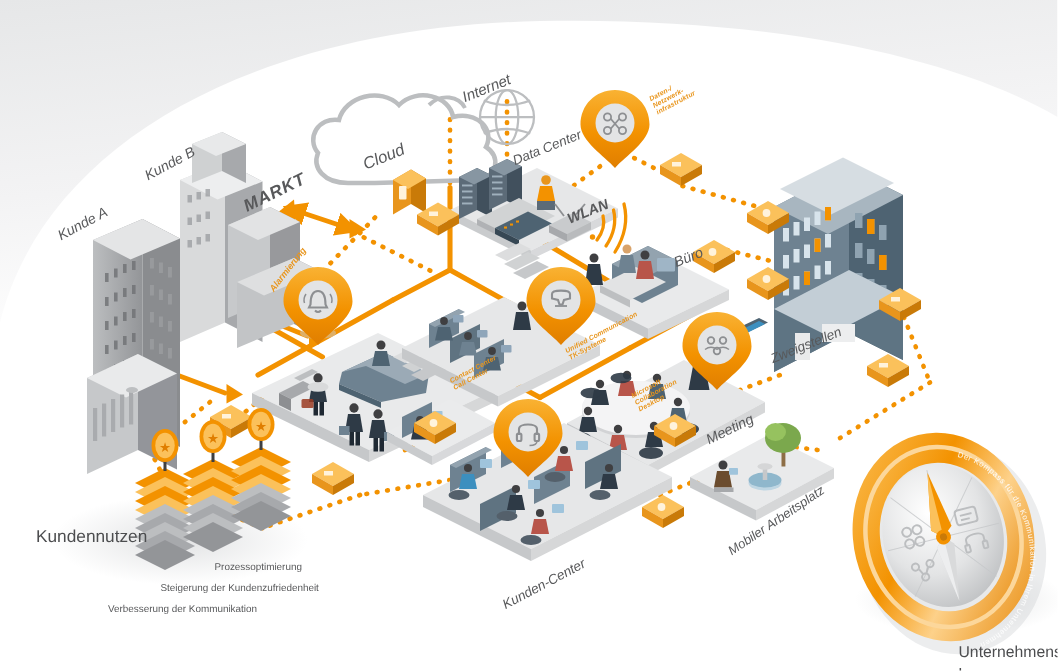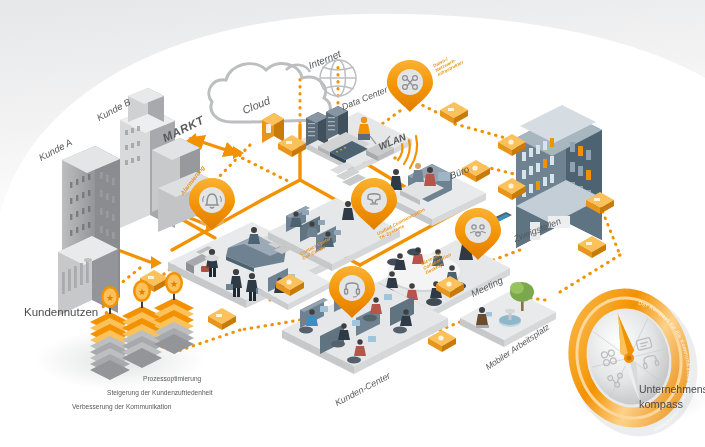--- a/index.html
+++ b/index.html
@@ -8,21 +8,21 @@
     width:705px;height:447px;overflow:hidden;
     background:#ffffff;
     font-family:"Liberation Sans", sans-serif;
     position:relative;
   }
   #stage{position:absolute;inset:0;width:705px;height:447px;}
   svg.layer{position:absolute;left:0;top:0;width:705px;height:447px;overflow:visible;}
   .lbl{position:absolute;white-space:pre;color:#58595b;font-family:"Liberation Sans",sans-serif;}
   .lbl-it{font-style:italic;}
   .lbl-or{color:#e8951c;}
-  .lbl-dk{color:#4c4d4f;}
+  .lbl-dk{color:#4c4d4f;margin-top:46px;}
   .pin-txt{font-size:4.6px;letter-spacing:.1px;}
 </style>
 </head>
 <body>
 
 <div id="stage">
 
   <svg class="layer" viewBox="0 0 705 447">
     <defs>
       <linearGradient id="bgWash" x1="0" y1="0" x2="0.35" y2="1">

